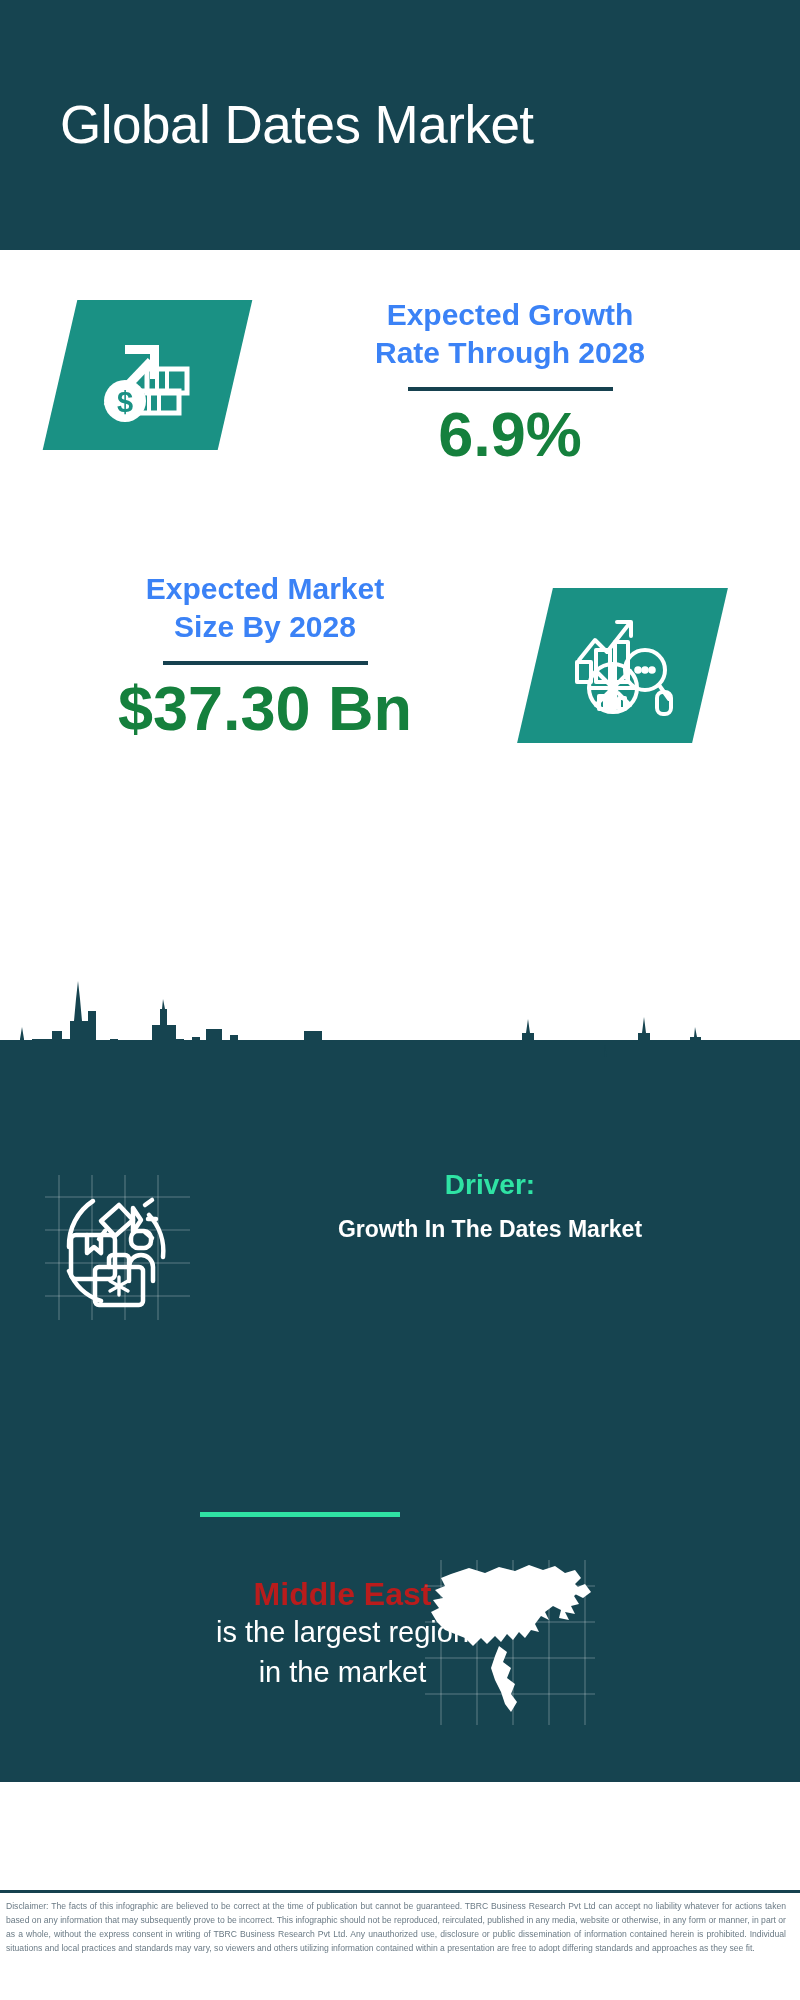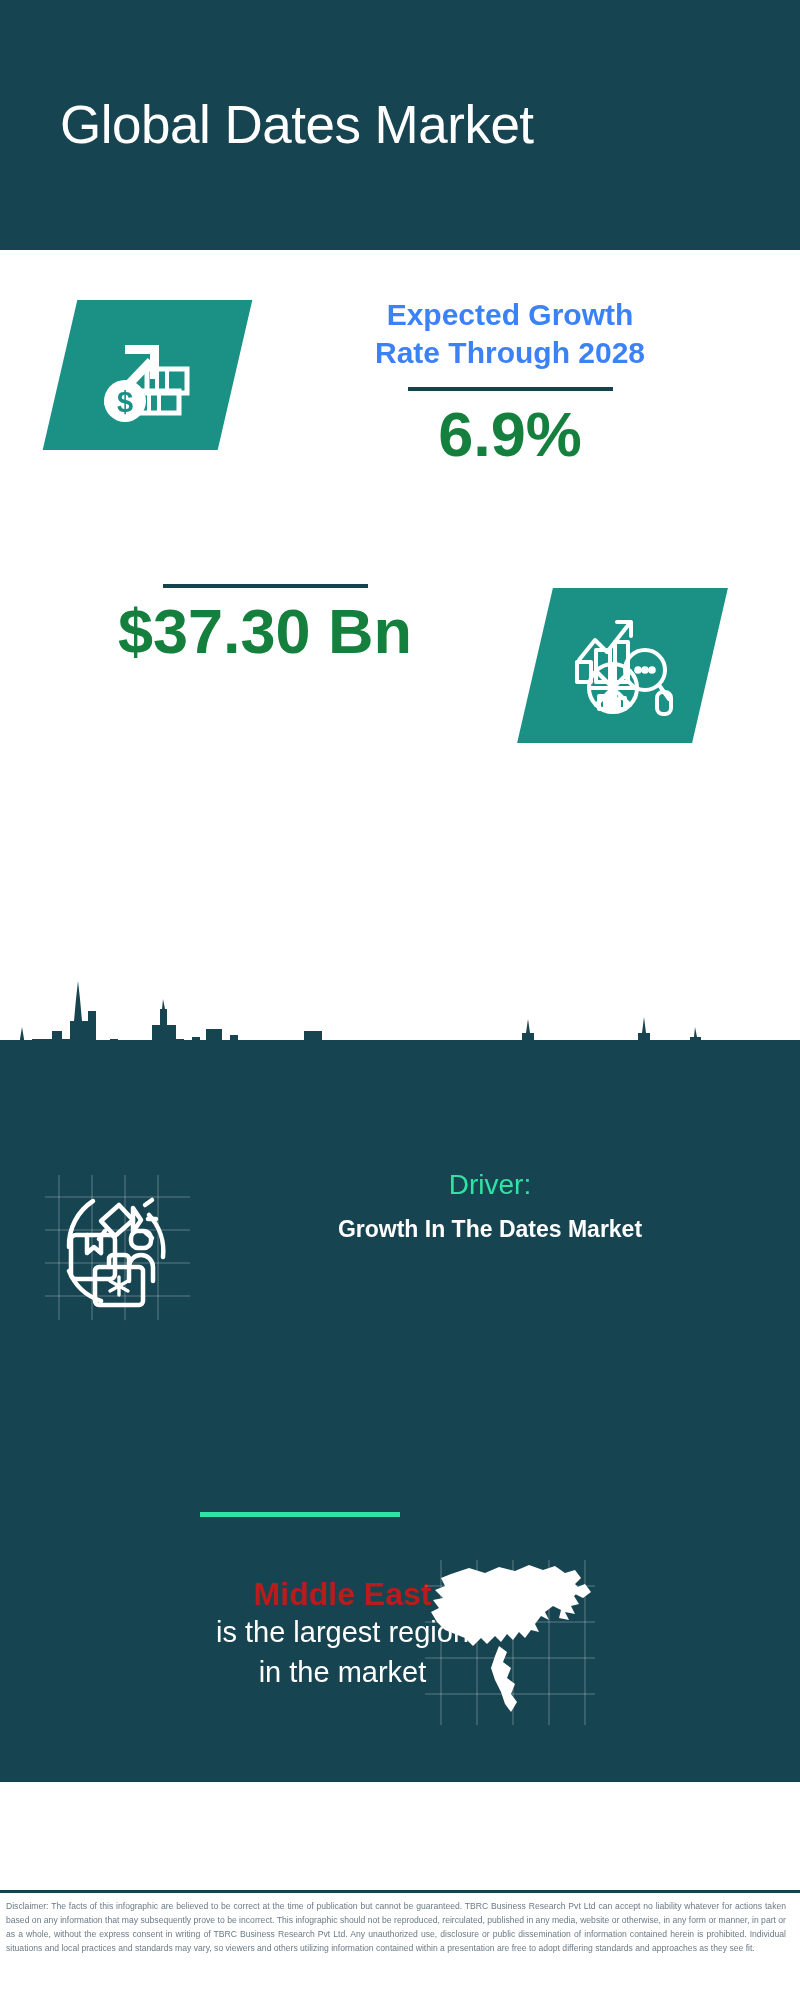--- a/index.html
+++ b/index.html
@@ -84,21 +84,21 @@
     position:absolute;left:0;top:965px;width:800px;height:130px;
   }
 
   .driver-icon-wrap{
     position:absolute;left:45px;top:1175px;width:145px;height:145px;
   }
   .driver-text{
     position:absolute;left:215px;top:1168px;width:550px;text-align:center;
   }
   .driver-heading{
-    color:#2fe3a4;font-size:28px;font-weight:normal;line-height:1.2;
+    color:#2fe3a4;font-size:28px;font-weight:bold;line-height:1.2;
   }
   .driver-body{
     color:#ffffff;font-size:23px;font-weight:bold;line-height:1.38;margin-top:8px;
   }
 
   .mint-divider{
     position:absolute;left:200px;top:1512px;width:200px;height:5px;
     background:#2fe3a4;
   }
 
@@ -166,20 +166,22 @@
   </div>
 
   <div class="stat1-text">
     <div class="stat-label">Expected Growth</div>
     <div class="stat-label">Rate Through 2028</div>
     <div class="rule-dark"></div>
     <div class="stat-value-teal">6.9%</div>
   </div>
 
   <div class="stat2-text">
+    <div class="stat-label">Expected Market</div>
+    <div class="stat-label">Size By 2028</div>
     <div class="rule-dark"></div>
     <div class="stat-value-teal">$37.30 Bn</div>
   </div>
 
   <div class="stat2-icon"></div>
   <div class="stat2-icon-inner">
     <svg width="115" height="115" viewBox="0 0 115 115">
       <g fill="none" stroke="#ffffff" stroke-width="4" stroke-linecap="round" stroke-linejoin="round">
 
         <polyline points="14,52 30,32 42,44 64,16"></polyline>

